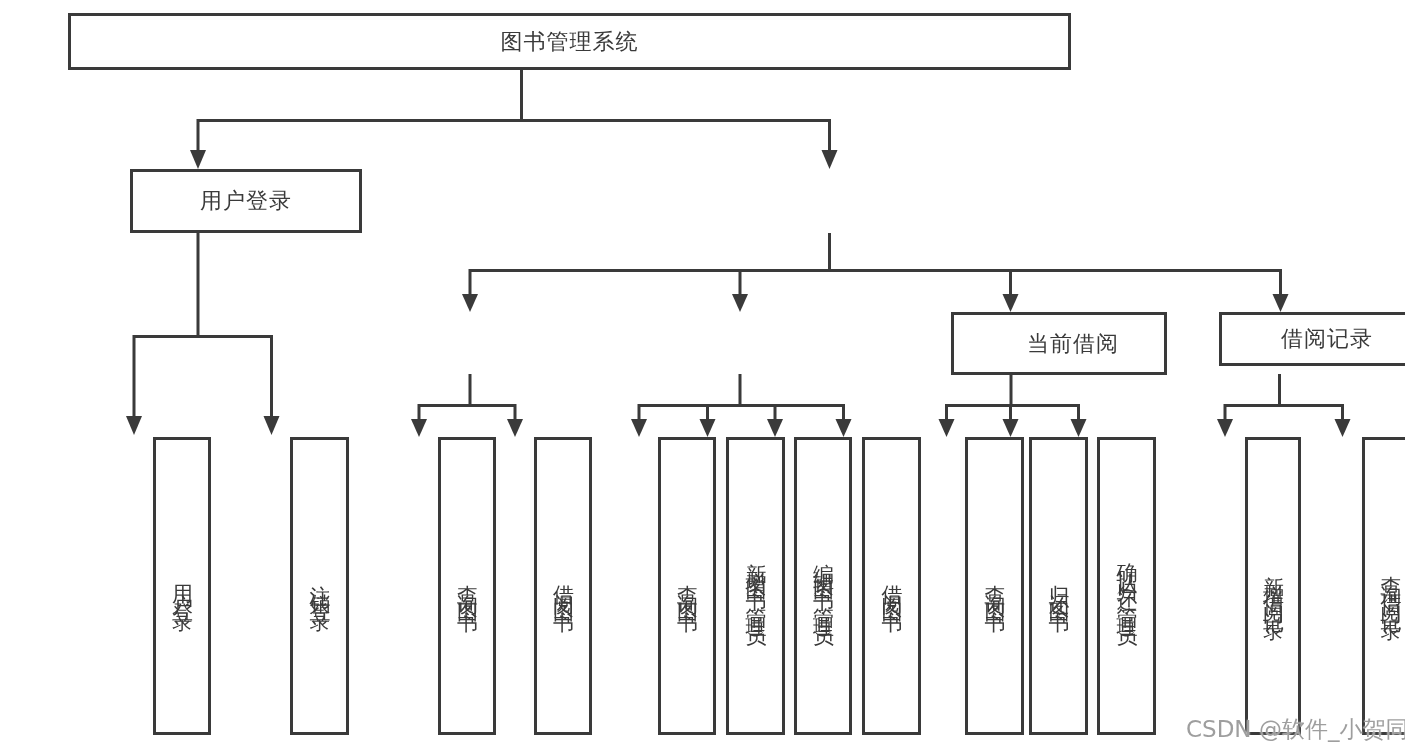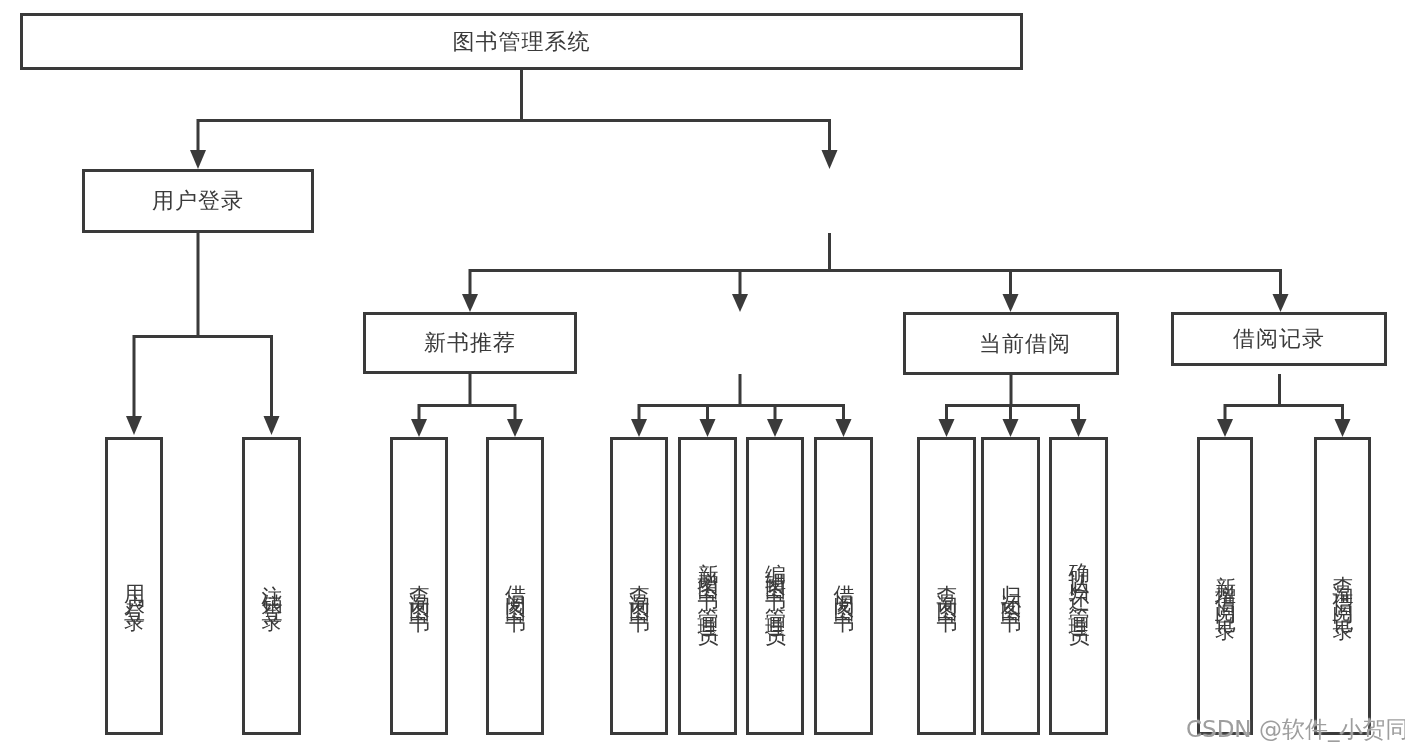--- a/index.html
+++ b/index.html
@@ -33,20 +33,21 @@
     stroke: none;
   }
   .box {
     position: absolute;
     box-sizing: border-box;
     border: 3px solid #3a3a3a;
     background: #ffffff;
     display: flex;
     align-items: center;
     justify-content: center;
+    margin-left: 48px;
   }
   .hlabel {
     font-size: 22px;
     letter-spacing: 1px;
     white-space: nowrap;
   }
   .leaf .vtext {
     writing-mode: vertical-rl;
     text-orientation: mixed;
     font-size: 21px;
@@ -114,23 +115,20 @@
   </svg>
 
   <div class="box" style="left:20px; top:13px; width:1003px; height:57px;">
     <span class="hlabel">图书管理系统</span>
   </div>
 
   <div class="box" style="left:82px; top:169px; width:232px; height:64px;">
     <span class="hlabel">用户登录</span>
   </div>
 
-  <div class="box" style="left:363px; top:312px; width:214px; height:62px;">
-    <span class="hlabel">新书推荐</span>
-  </div>
   <div class="box" style="left:903px; top:312px; width:216px; height:63px;padding-left:28px;">
     <span class="hlabel">当前借阅</span>
   </div>
   <div class="box" style="left:1171px; top:312px; width:216px; height:54px;">
     <span class="hlabel">借阅记录</span>
   </div>
 
   <div class="box leaf" style="left:105px; top:437px; width:58px; height:298px;">
     <span class="vtext">用户登录</span>
   </div>

